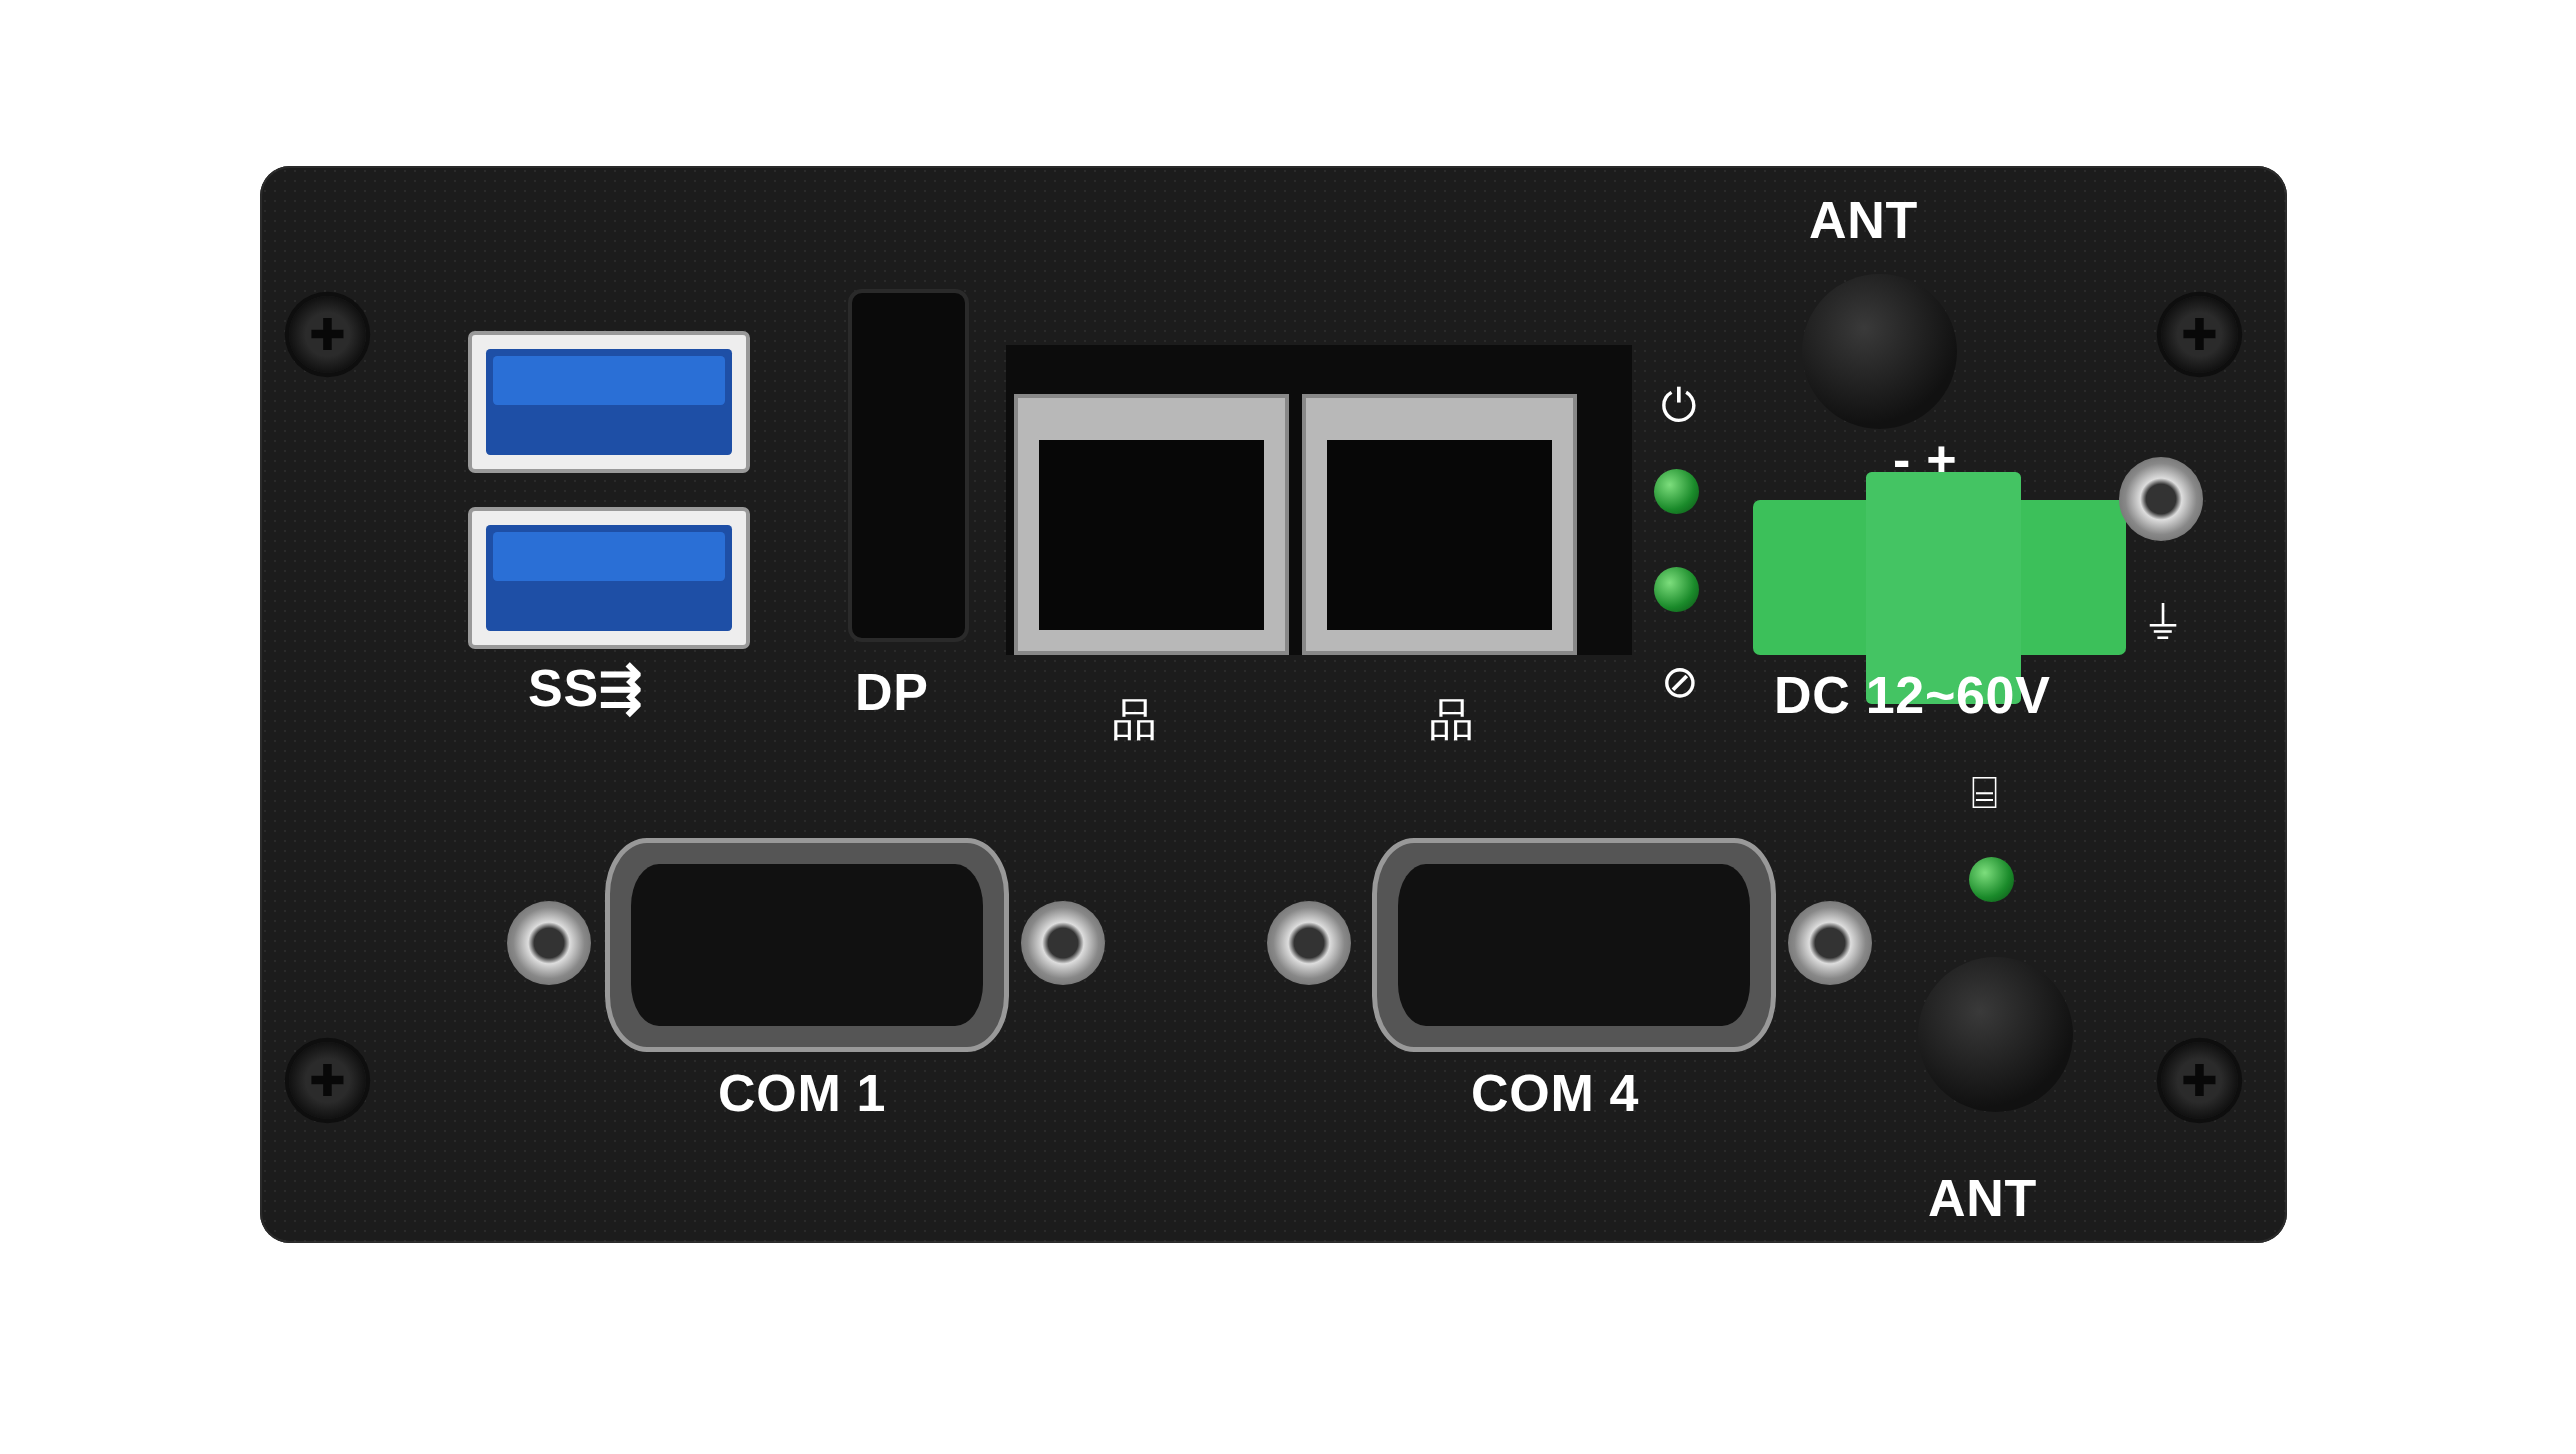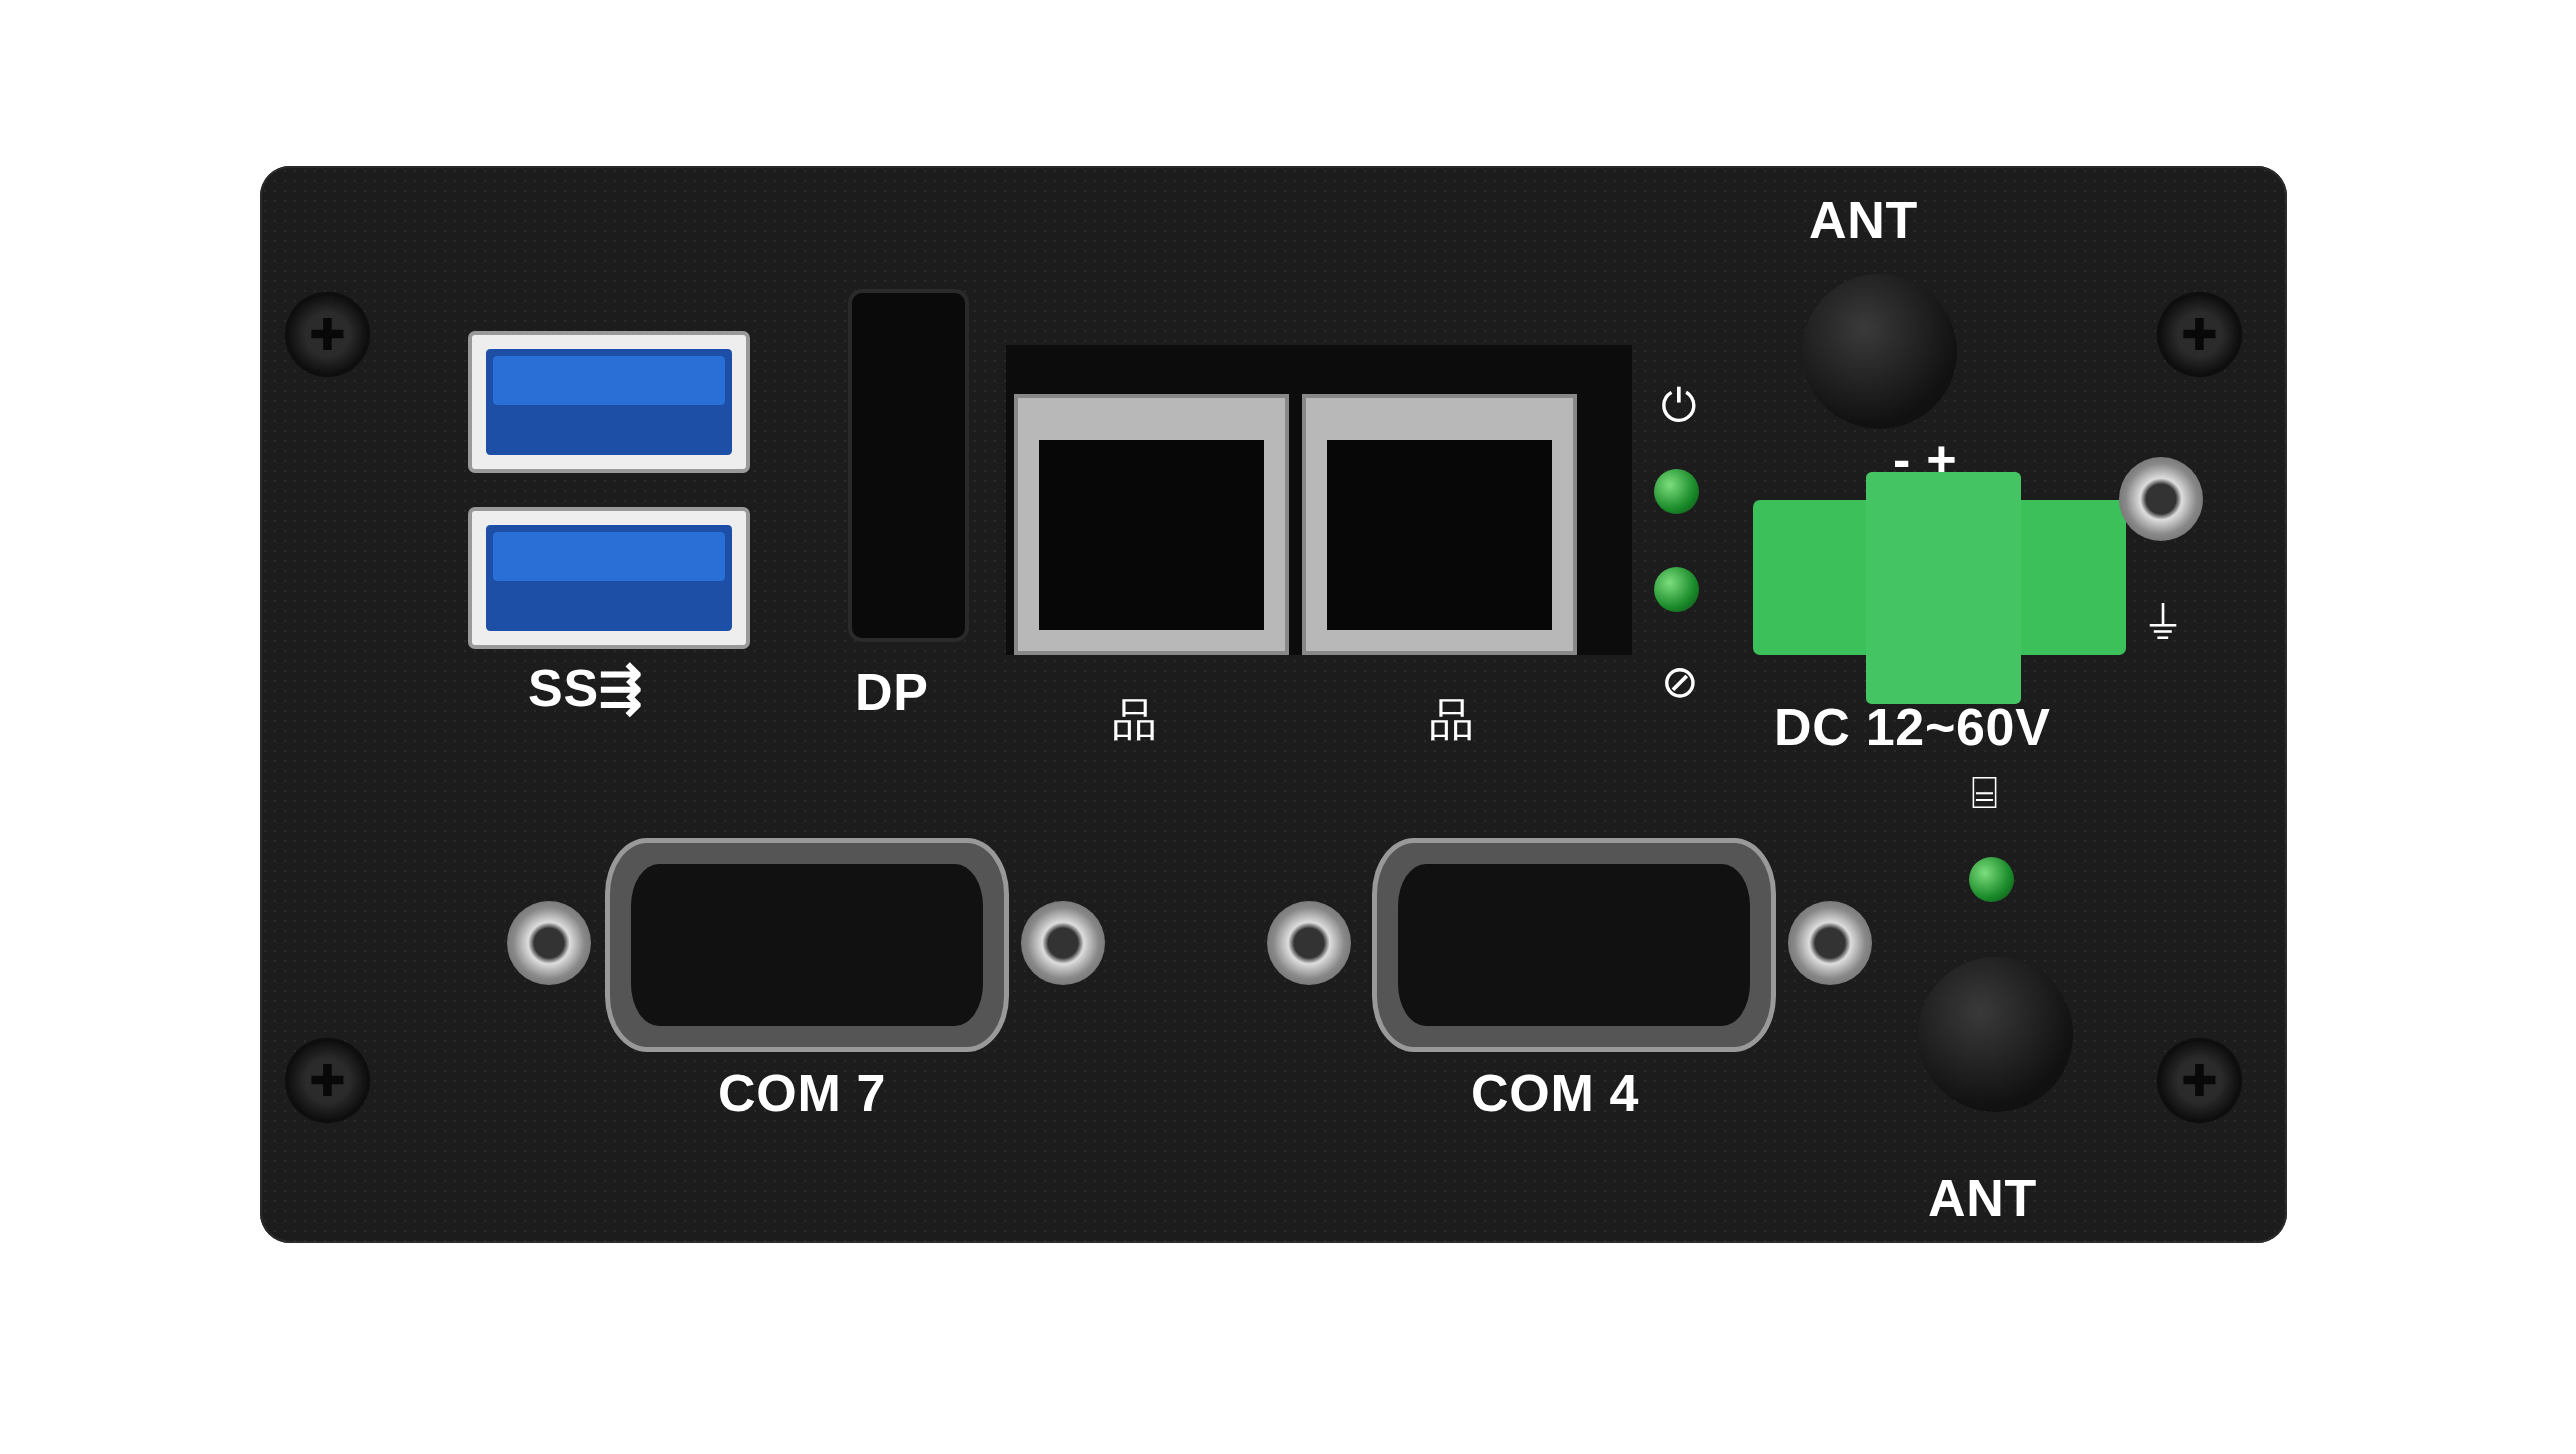--- a/index.html
+++ b/index.html
@@ -65,36 +65,36 @@
 <div class="led" style="left:1654px;top:567px"></div>
 <div class="icon" style="left:1661px;top:655px">⊘</div>
 
 <div class="label" style="left:1809px;top:190px">ANT</div>
 <div class="ant" style="left:1802px;top:274px"></div>
 
 <div class="label" style="left:1893px;top:429px">- +</div>
 <div class="term">
     <div class="plug"></div>
   </div>
-<div class="label" style="left:1774px;top:697px">DC 12~60V</div>
+<div class="label" style="left:1774px;top:665px">DC 12~60V</div>
 
 <div class="nut" style="left:2119px;top:457px"></div>
 <div class="icon" style="left:2147px;top:598px">⏚</div>
 
 <div class="icon" style="left:1971px;top:767px">⌸</div>
 <div class="led" style="left:1969px;top:857px"></div>
 <div class="ant" style="left:1918px;top:957px"></div>
 <div class="label" style="left:1928px;top:1168px">ANT</div>
 
 <div class="nut" style="left:507px;top:901px"></div>
 <div class="db9" style="left:605px">
     <div class="face"></div>
   </div>
 <div class="nut" style="left:1021px;top:901px"></div>
-<div class="label" style="left:718px;top:1063px">COM 7</div>
+<div class="label" style="left:718px;top:1063px">COM 1</div>
 
 <div class="nut" style="left:1267px;top:901px"></div>
 <div class="db9" style="left:1372px">
     <div class="face"></div>
   </div>
 <div class="nut" style="left:1788px;top:901px"></div>
 <div class="label" style="left:1471px;top:1063px">COM 4</div>
 
 
 </body></html>

